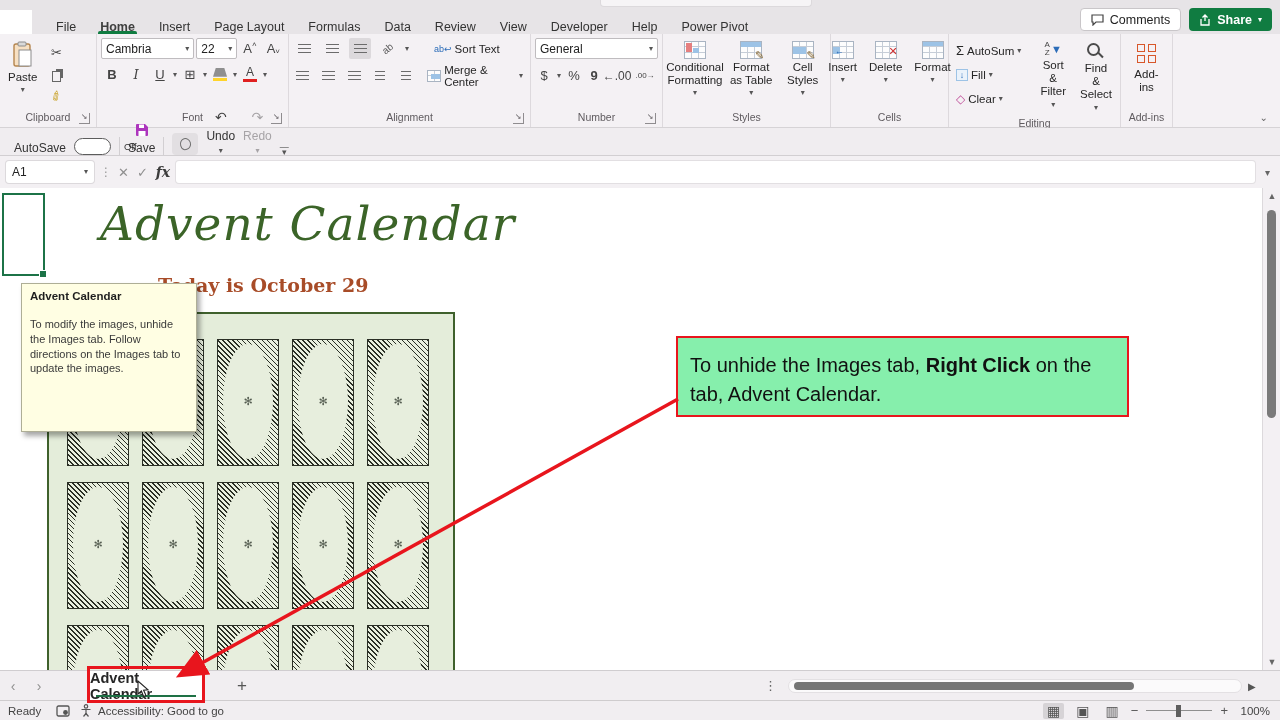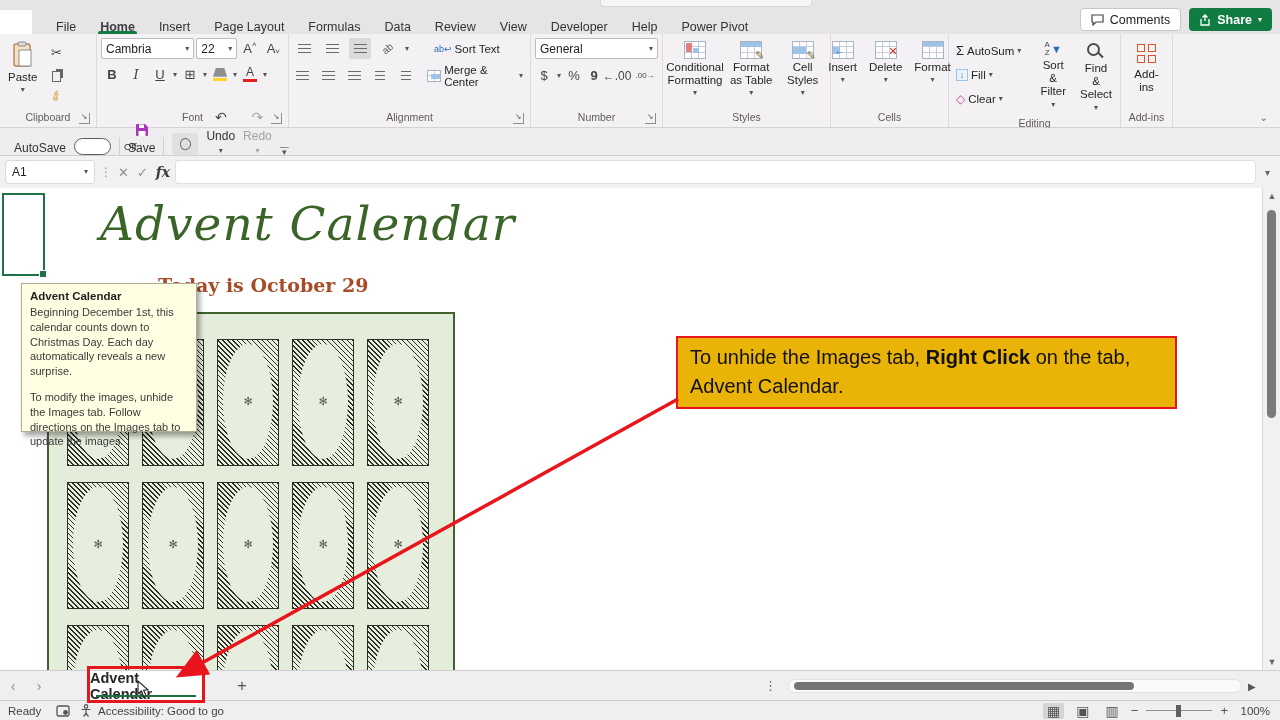--- a/index.html
+++ b/index.html
@@ -66,21 +66,21 @@
   .selcell::after { content:""; position:absolute; right:-4px; bottom:-4px; width:6px; height:6px; background:#1c7347; border:1px solid #fff; }
   .wtitle { position:absolute; left:100px; top:8px; font-family:"DejaVu Serif","Liberation Serif",serif; font-style:italic; font-size:47px; color:#3b6428; letter-spacing:1px; }
   .wdate { position:absolute; left:158px; top:86px; font-family:"DejaVu Serif","Liberation Serif",serif; font-size:19px; font-weight:600; color:#a84c28; }
   .calpanel { position:absolute; left:47px; top:124px; width:408px; height:420px; background:#e4edda; border:2.5px solid #3f612c; }
   .doors { display:grid; grid-template-columns:repeat(5,62px); grid-auto-rows:127px; column-gap:13px; row-gap:16px; padding:25px 0 0 18px; }
   .door { position:relative; border:1px solid #2a2f25; background:repeating-linear-gradient(45deg, #2a2f25 0 1px, #e9f0df 1px 3.5px); }
   .door-inner { position:absolute; left:5px; right:5px; top:4px; bottom:6px; border-radius:50%; background:#e7eedd; display:flex; align-items:center; justify-content:center; }
   .door-glyph { font-size:11px; color:#565e52; font-family:"DejaVu Sans",sans-serif; }
   .note { position:absolute; left:21px; top:95px; width:176px; height:149px; background:#fffee3; border:1px solid #aeae96; box-shadow:3px 4px 5px rgba(0,0,0,.35); padding:5px 8px; font-size:11px; line-height:1.33; color:#3a3a3a; z-index:5; }
   .note-title { font-weight:bold; font-size:11.5px; color:#1f1f1f; margin-bottom:1px; }
-  .callout { position:absolute; left:676px; top:148px; width:501px; background:#eab308; border:2.5px solid #e8151d; padding:5px 12px 6px 12px; font-size:20px; line-height:1.45; color:#111; z-index:6; }
+  .callout { position:absolute; left:676px; top:148px; width:453px; background:#86efac; border:2.5px solid #e8151d; padding:13px 12px 6px 12px; font-size:20px; line-height:1.45; color:#111; z-index:6; }
   .vscroll { position:absolute; left:1262px; top:188px; width:18px; height:482px; background:#f3f0f3; border-left:1px solid #dcd9dc; }
   .vscroll .arr { position:absolute; left:0; width:18px; text-align:center; color:#666; font-size:9px; }
   .vthumb { position:absolute; left:4px; top:22px; width:9px; height:208px; background:#7a7a7a; border-radius:5px; }
 
   
   .tabbar { position:absolute; left:0; top:670px; width:1280px; height:30px; background:#f1eef1; border-top:1px solid #d0cdd0; display:flex; align-items:center; }
   .nav-arr { width:26px; text-align:center; color:#8f8f8f; font-size:14px; }
   .sheettab { position:relative; margin-left:38px; width:112px; height:100%; background:#fff; display:flex; align-items:center; justify-content:center; font-size:14.5px; font-weight:bold; color:#262626; }
   .sheettab::after { content:""; position:absolute; left:6px; right:6px; bottom:3px; height:2.5px; background:#1e7145; }
   .addsheet { margin-left:28px; font-size:17px; color:#555; width:24px; text-align:center; }
@@ -563,21 +563,20 @@
           <div class="door-inner"></div>
         </div>
         <div class="door">
           <div class="door-inner"></div>
         </div>
       </div>
   </div>
 
   <div class="note">
     <div class="note-title">Advent Calendar</div>
-    <div>Beginning December 1st, this calendar counts down to Christmas Day. Each day automatically reveals a new surprise.</div>
     <div style="height:12px"></div>
     <div>To modify the images, unhide the Images tab.  Follow directions on the Images tab to update the images.</div>
   </div>
 
   <div class="callout">
     <span>To unhide the Images tab, </span><b>Right Click</b><span> on the tab, Advent Calendar.</span>
   </div>
 </div>
 
 <div class="vscroll">

